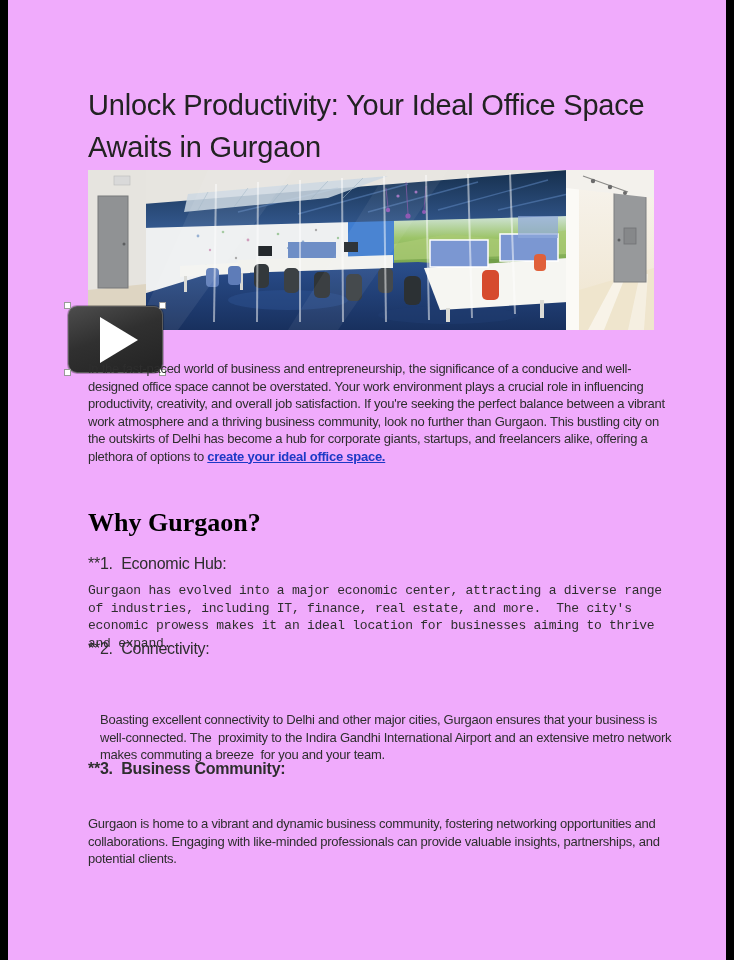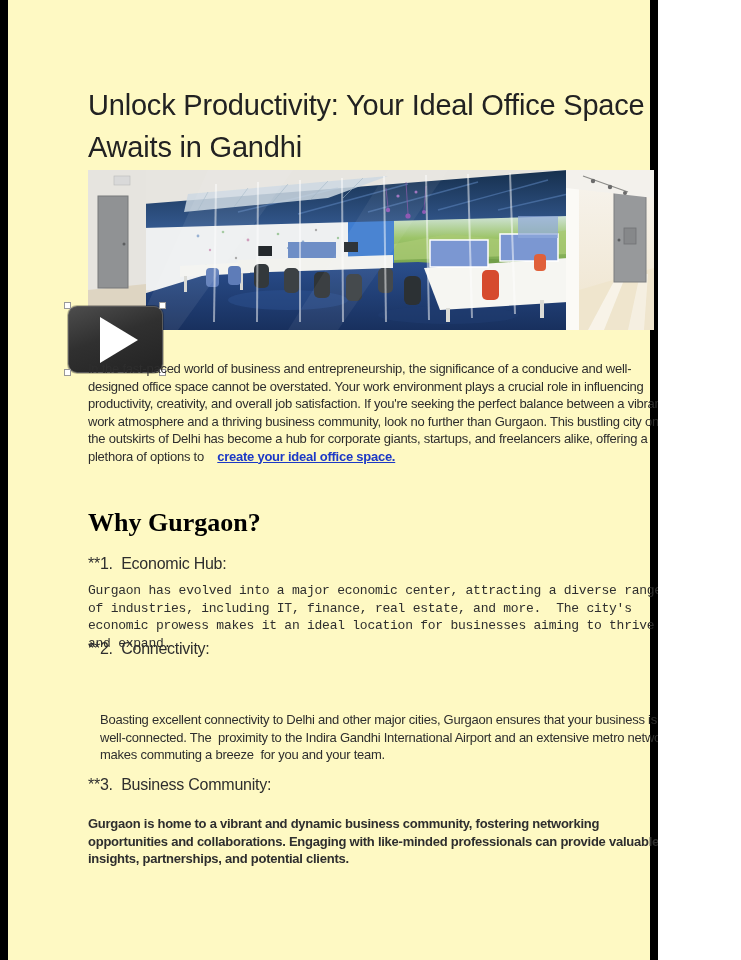--- a/index.html
+++ b/index.html
@@ -1,17 +1,17 @@
 <!DOCTYPE html>
 <html><head>
 <meta charset="utf-8">
 <style>
   html,body{margin:0;padding:0;background:#ffffff;}
   .page{
-    position:relative;width:658px;height:960px;background:#fef9c3;
+    position:relative;width:734px;height:960px;background:#f0abfc;
     overflow:hidden;font-family:"Liberation Sans",sans-serif;
   }
   .edge-bar{position:absolute;top:0;width:8px;height:960px;background:#000;}
   .edge-bar.left{left:0;}
   .edge-bar.right{right:0;}
 
   .title{
     position:absolute;left:88px;top:84px;width:580px;
     font-size:29px;line-height:42px;font-weight:400;color:#222222;
     letter-spacing:-0.2px;
@@ -40,47 +40,47 @@
   .h-bl{left:64px;top:369px;}
   .h-br{left:159px;top:369px;}
 
   .body-text{
     position:absolute;left:88px;width:582px;
     font-size:13px;line-height:17.5px;letter-spacing:-0.25px;
     color:#2e2e2e;white-space:pre-wrap;
   }
   .intro{top:360px;}
   .intro a{
-    color:#1c39c6;font-weight:bold;text-decoration:underline;cursor:pointer;margin-left:10px;
+    color:#1c39c6;font-weight:bold;text-decoration:underline;cursor:pointer;
   }
 
   .why-heading{
     position:absolute;left:88px;top:508px;
     font-family:"Liberation Serif",serif;font-weight:bold;
     font-size:26px;color:#000000;letter-spacing:0;text-align:center;
   }
   .sec-label{position:absolute;left:88px;font-size:16px;letter-spacing:-0.25px;color:#2e2e2e;white-space:pre-wrap;}
   .lbl-1{top:555px;}
   .lbl-2{top:640px;}
-  .lbl-3{top:776px;}
+  .lbl-3{top:760px;font-weight:bold;}
   .par-1{top:582px;}
   .par-2{top:699px;}
   .par-3{top:815px;}
 </style>
 </head>
 <body>
 
 <div class="page">
 
   <div class="edge-bar left"></div>
   <div class="edge-bar right"></div>
 
   <div class="title">
     <div>Unlock Productivity: Your Ideal Office Space</div>
-    <div>Awaits in Gandhi</div>
+    <div>Awaits in Gurgaon</div>
   </div>
 
   <div class="media" title="Modern open-plan office space in Gurgaon with white desks, blue carpet and glass partitions">
     <svg width="566" height="160" viewBox="0 0 566 160">
       <defs>
         <linearGradient id="ceil" x1="0" y1="0" x2="0" y2="1">
           <stop offset="0" stop-color="#16304e"></stop>
             <stop offset="1" stop-color="#33588e"></stop>
         </linearGradient>
         <linearGradient id="carpet" x1="0" y1="0" x2="0" y2="1">
@@ -242,15 +242,15 @@
 
   <h2 class="why-heading" style="margin:0;">Why Gurgaon?</h2>
 
   <div class="sec-label lbl-1">**1.  Economic Hub:</div>
   <p class="body-text par-1" style="margin:0;font-family:Liberation Mono, monospace;">Gurgaon has evolved into a major economic center, attracting a diverse range of industries, including IT, finance, real estate, and more.  The city's economic prowess makes it an ideal location for businesses aiming to thrive and expand.</p>
 
   <div class="sec-label lbl-2">**2.  Connectivity:</div>
   <p class="body-text par-2" style="margin:12px;">Boasting excellent connectivity to Delhi and other major cities, Gurgaon ensures that your business is well-connected. The  proximity to the Indira Gandhi International Airport and an extensive metro network  makes commuting a breeze  for you and your team.</p>
 
   <div class="sec-label lbl-3">**3.  Business Community:</div>
-  <p class="body-text par-3" style="margin:0;font-weight:bold;">Gurgaon is home to a vibrant and dynamic business community, fostering networking opportunities and collaborations. Engaging with like-minded professionals can provide valuable insights, partnerships, and potential clients.</p>
+  <p class="body-text par-3" style="margin:0;">Gurgaon is home to a vibrant and dynamic business community, fostering networking opportunities and collaborations. Engaging with like-minded professionals can provide valuable insights, partnerships, and potential clients.</p>
 
 </div>
 
 </body></html>

